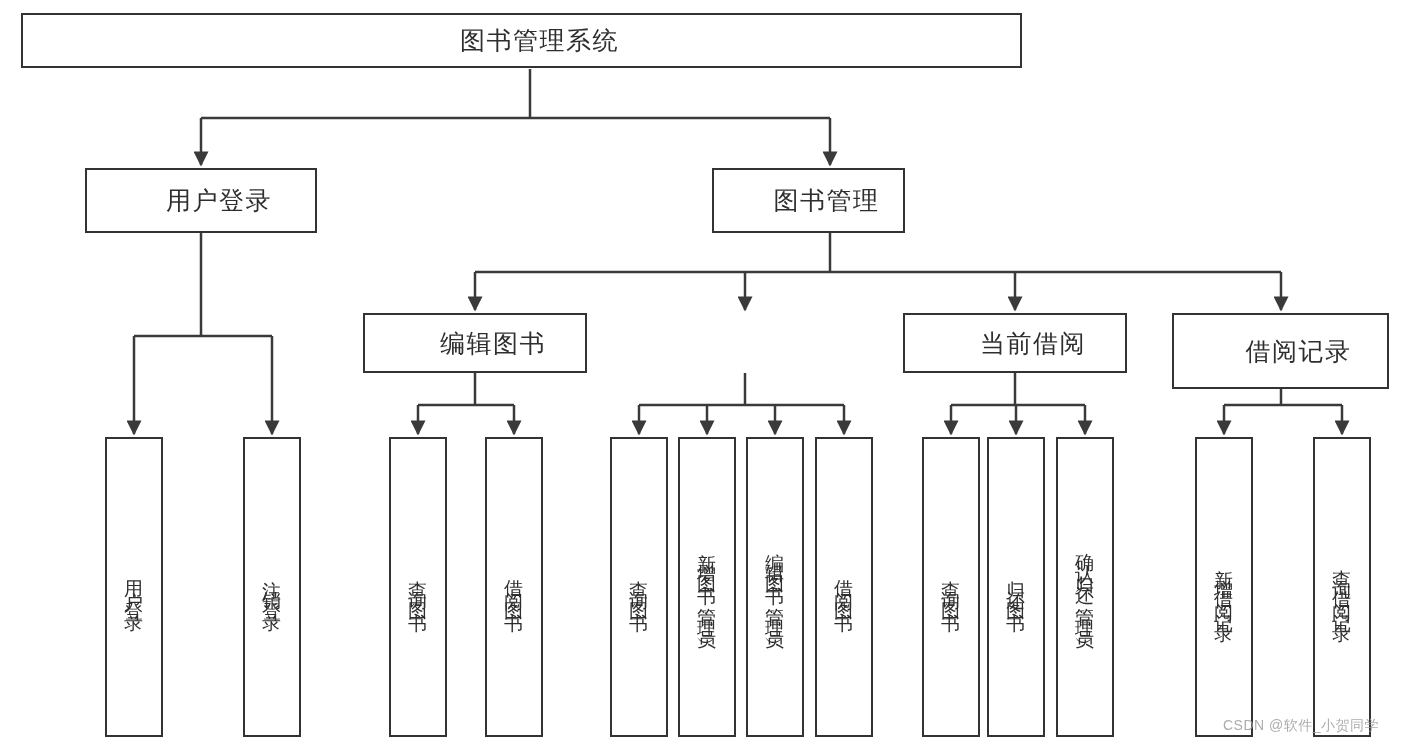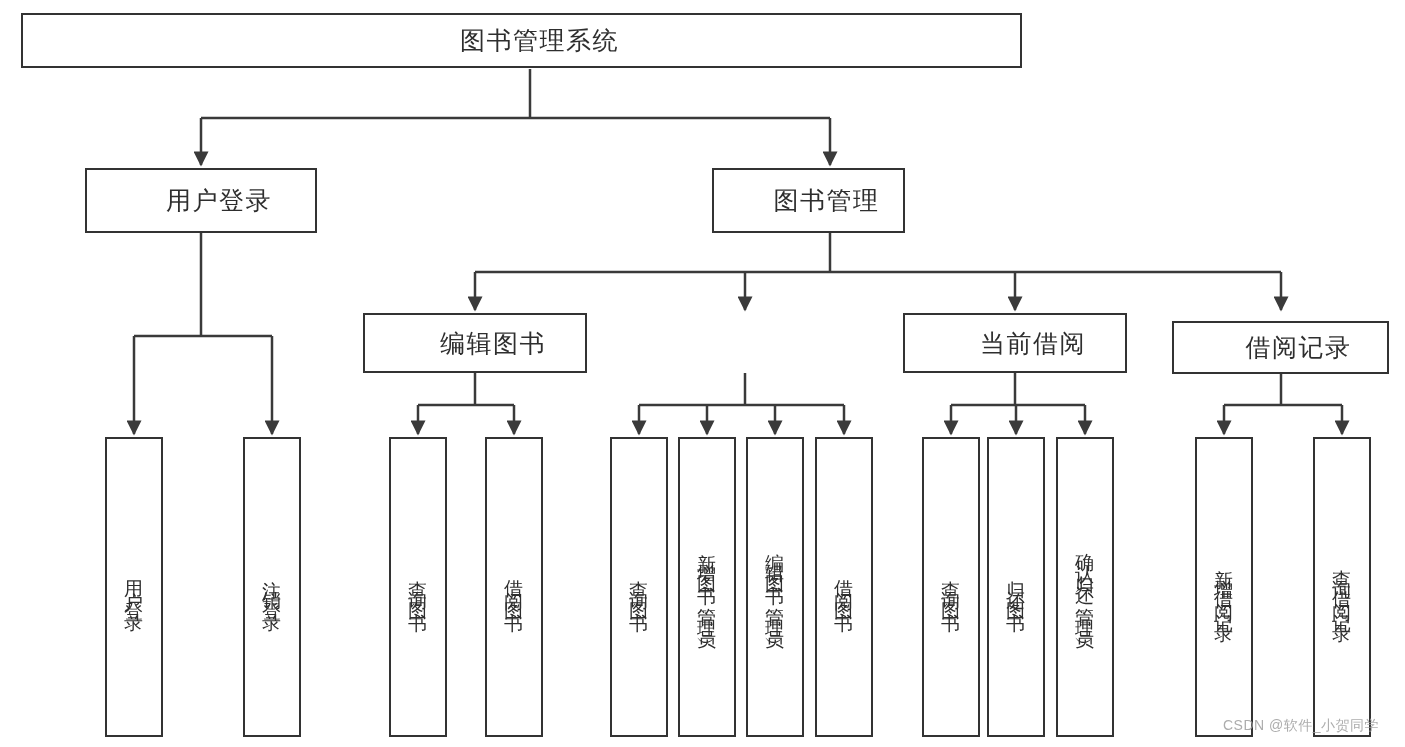--- a/index.html
+++ b/index.html
@@ -117,21 +117,21 @@
     </g>
   </svg>
 
   <div class="node" style="left:21px; top:13px; width:1001px; height:55px;">图书管理系统</div>
 
   <div class="node" style="left:85px; top:168px; width:232px; height:65px;">用户登录</div>
   <div class="node" style="left:712px; top:168px; width:193px; height:65px;">图书管理</div>
 
   <div class="node" style="left:363px; top:313px; width:224px; height:60px;">编辑图书</div>
   <div class="node" style="left:903px; top:313px; width:224px; height:60px;">当前借阅</div>
-  <div class="node" style="left:1172px; top:313px; width:217px; height:53px;margin-top:8px;">借阅记录</div>
+  <div class="node" style="left:1172px; top:313px; width:217px; height:76px;">借阅记录</div>
 
   <div class="vnode" style="left:105px; top:437px; width:58px; height:300px;">
     <span>用户登录</span>
   </div>
   <div class="vnode" style="left:243px; top:437px; width:58px; height:300px;">
     <span>注销登录</span>
   </div>
 
   <div class="vnode" style="left:389px; top:437px; width:58px; height:300px;">
     <span>查询图书</span>

